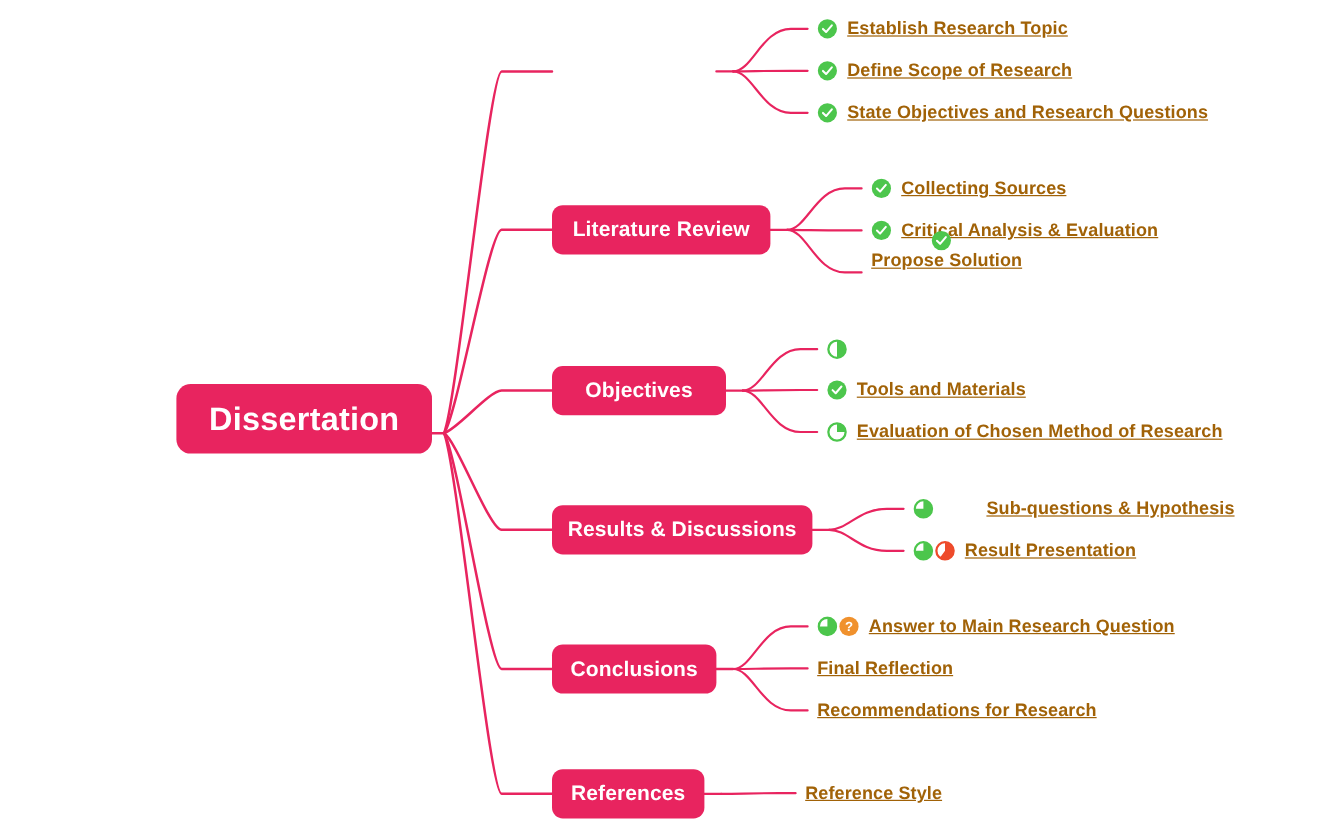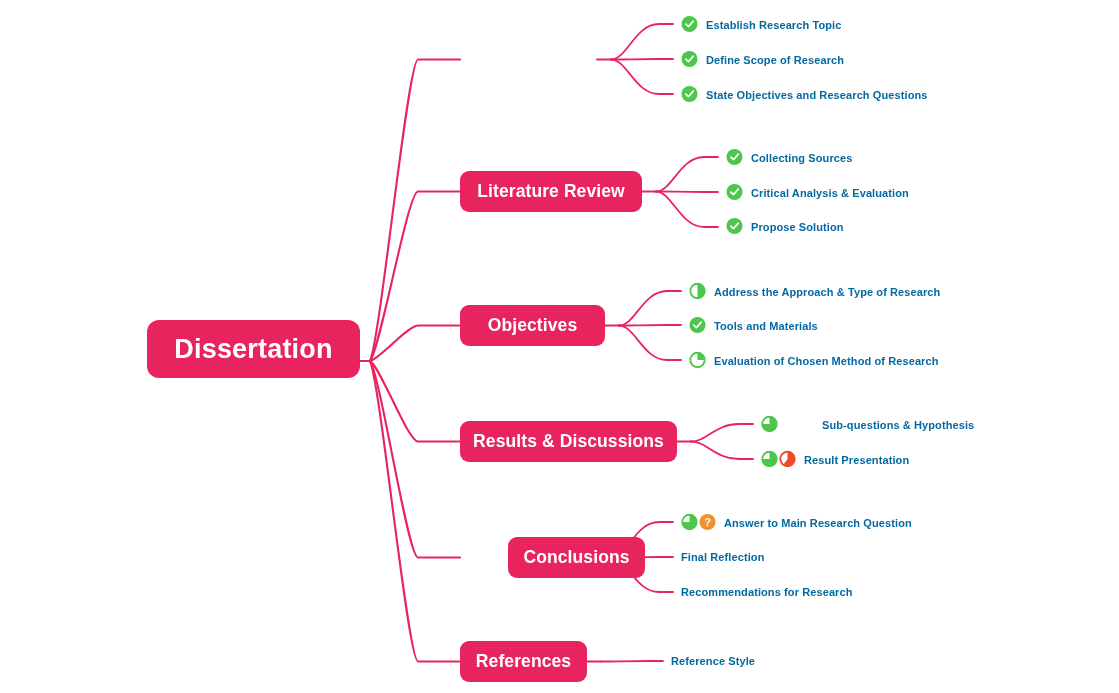--- a/index.html
+++ b/index.html
@@ -34,24 +34,25 @@
   }
 
   .leaf{
     position:absolute;
     display:flex;
     align-items:center;
     white-space:nowrap;
     transform:translateY(-50%);
   }
   .leaf .lbl{
-    font-size:11px;
+    font-size:15px;
     font-weight:bold;
-    color:#0369a1;
+    color:#a16207;
     letter-spacing:.1px;
+    text-decoration:underline;
   }
   .icons{
     display:inline-flex;
     align-items:center;
     margin-right:8px;
     flex:none;
   }
   .ic{display:block;}
   .ic + .ic{margin-left:1px;}
 </style>
@@ -150,38 +151,37 @@
     </div>
     <div class="leaf" style="left: 726px; top: 192px;">
       <span class="icons">
         <svg width="17" height="17" viewBox="0 0 17 17" class="ic">
           <circle cx="8.5" cy="8.5" r="8" fill="#4CC64C"></circle>
           <path d="M 4.8 8.6 L 7.4 11.2 L 12.2 5.6" fill="none" stroke="#ffffff" stroke-width="1.7" stroke-linecap="round" stroke-linejoin="round"></path>
         </svg>
       </span>
       <span class="lbl">Critical Analysis &amp; Evaluation</span>
     </div>
-    <div class="leaf" style="left: 726px; top: 226px;">
+    <div class="leaf" style="left: 726px; top: 209px; flex-direction: column;">
       <span class="icons">
         <svg width="17" height="17" viewBox="0 0 17 17" class="ic">
           <circle cx="8.5" cy="8.5" r="8" fill="#4CC64C"></circle>
           <path d="M 4.8 8.6 L 7.4 11.2 L 12.2 5.6" fill="none" stroke="#ffffff" stroke-width="1.7" stroke-linecap="round" stroke-linejoin="round"></path>
         </svg>
       </span>
       <span class="lbl">Propose Solution</span>
     </div>
     <div class="node branch" style="left: 460px; top: 305px; width: 145px; height: 41px;">Objectives</div>
     <div class="leaf" style="left: 689px; top: 291px;">
       <span class="icons">
         <svg width="17" height="17" viewBox="0 0 17 17" class="ic">
           <circle cx="8.5" cy="8.5" r="7.2" fill="none" stroke="#4CC64C" stroke-width="1.9"></circle>
           <path d="M 8.5 8.5 L 8.5 1.2999999999999998 A 7.2 7.2 0 0 1 8.5 15.7 Z" fill="#4CC64C"></path>
         </svg>
       </span>
-      <span class="lbl">Address the Approach &amp; Type of Research</span>
     </div>
     <div class="leaf" style="left: 689px; top: 325px;">
       <span class="icons">
         <svg width="17" height="17" viewBox="0 0 17 17" class="ic">
           <circle cx="8.5" cy="8.5" r="8" fill="#4CC64C"></circle>
           <path d="M 4.8 8.6 L 7.4 11.2 L 12.2 5.6" fill="none" stroke="#ffffff" stroke-width="1.7" stroke-linecap="round" stroke-linejoin="round"></path>
         </svg>
       </span>
       <span class="lbl">Tools and Materials</span>
     </div>
@@ -210,21 +210,21 @@
           <circle cx="8.5" cy="8.5" r="7.2" fill="none" stroke="#4CC64C" stroke-width="1.9"></circle>
           <path d="M 8.5 8.5 L 8.5 1.2999999999999998 A 7.2 7.2 0 1 1 1.2999999999999998 8.5 Z" fill="#4CC64C"></path>
         </svg>
         <svg width="17" height="17" viewBox="0 0 17 17" class="ic">
           <circle cx="8.5" cy="8.5" r="7.2" fill="none" stroke="#EE4B2B" stroke-width="1.9"></circle>
           <path d="M 8.5 8.5 L 8.5 1.2999999999999998 A 7.2 7.2 0 1 1 4.267946183494194 14.324922359499622 Z" fill="#EE4B2B"></path>
         </svg>
       </span>
       <span class="lbl">Result Presentation</span>
     </div>
-    <div class="node branch" style="left: 460px; top: 537px; width: 137px; height: 41px; margin-left: 48px;">Conclusions</div>
+    <div class="node branch" style="left: 460px; top: 537px; width: 137px; height: 41px;">Conclusions</div>
     <div class="leaf" style="left: 681px; top: 522px;">
       <span class="icons">
         <svg width="17" height="17" viewBox="0 0 17 17" class="ic">
           <circle cx="8.5" cy="8.5" r="7.2" fill="none" stroke="#4CC64C" stroke-width="1.9"></circle>
           <path d="M 8.5 8.5 L 8.5 1.2999999999999998 A 7.2 7.2 0 1 1 1.2999999999999998 8.5 Z" fill="#4CC64C"></path>
         </svg>
         <svg width="17" height="17" viewBox="0 0 17 17" class="ic">
           <circle cx="8.5" cy="8.5" r="8" fill="#F0912D"></circle>
           <text x="8.5" y="12.4" text-anchor="middle" font-family="&quot;Liberation Sans&quot;, sans-serif" font-size="11" font-weight="bold" fill="#ffffff">?</text>
         </svg>

